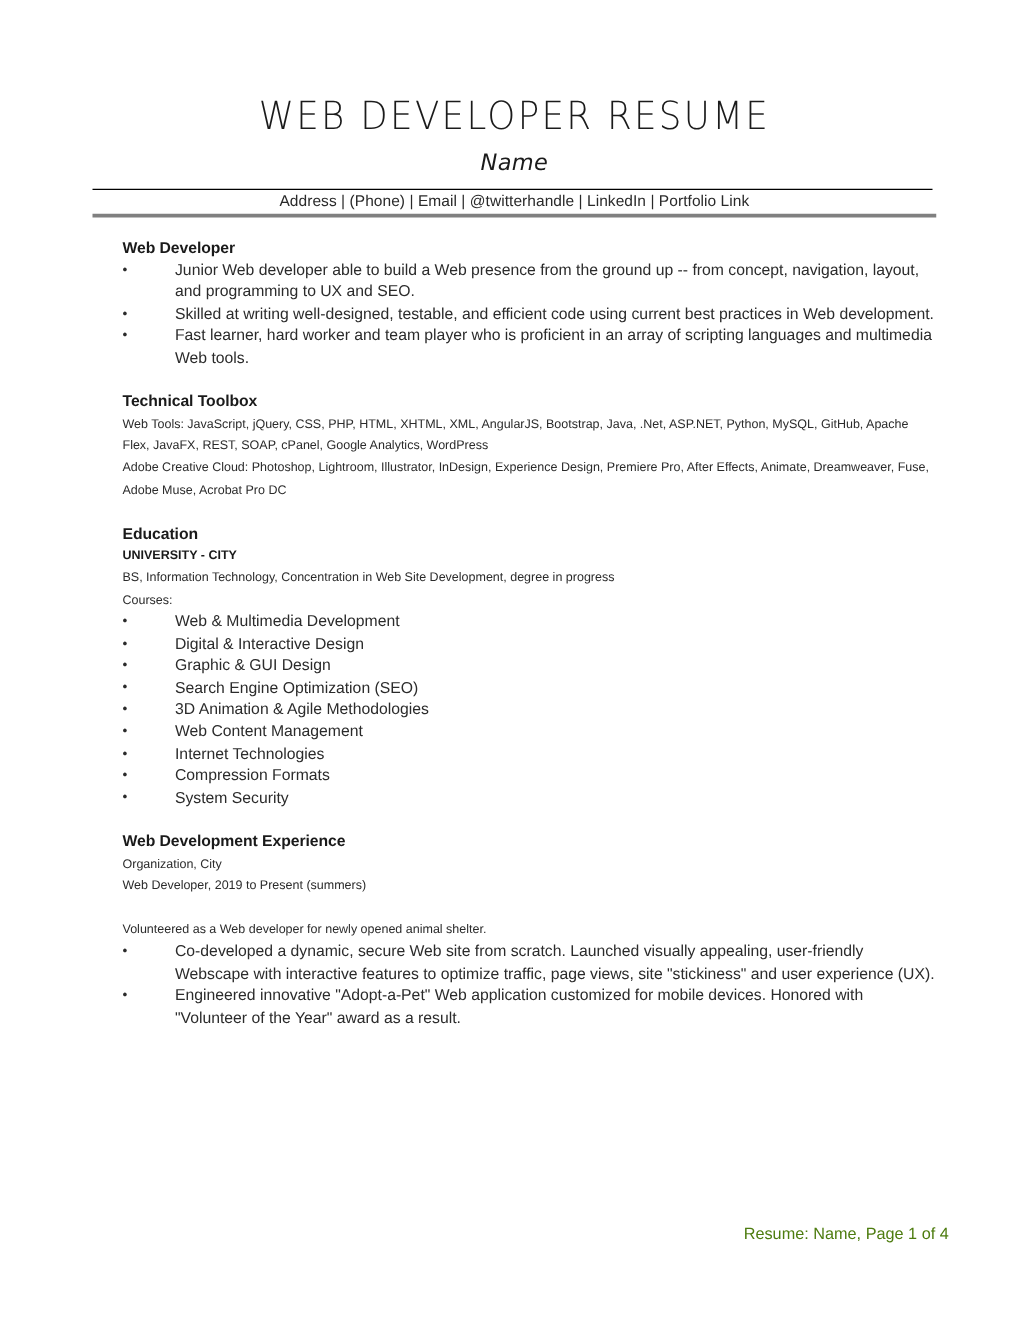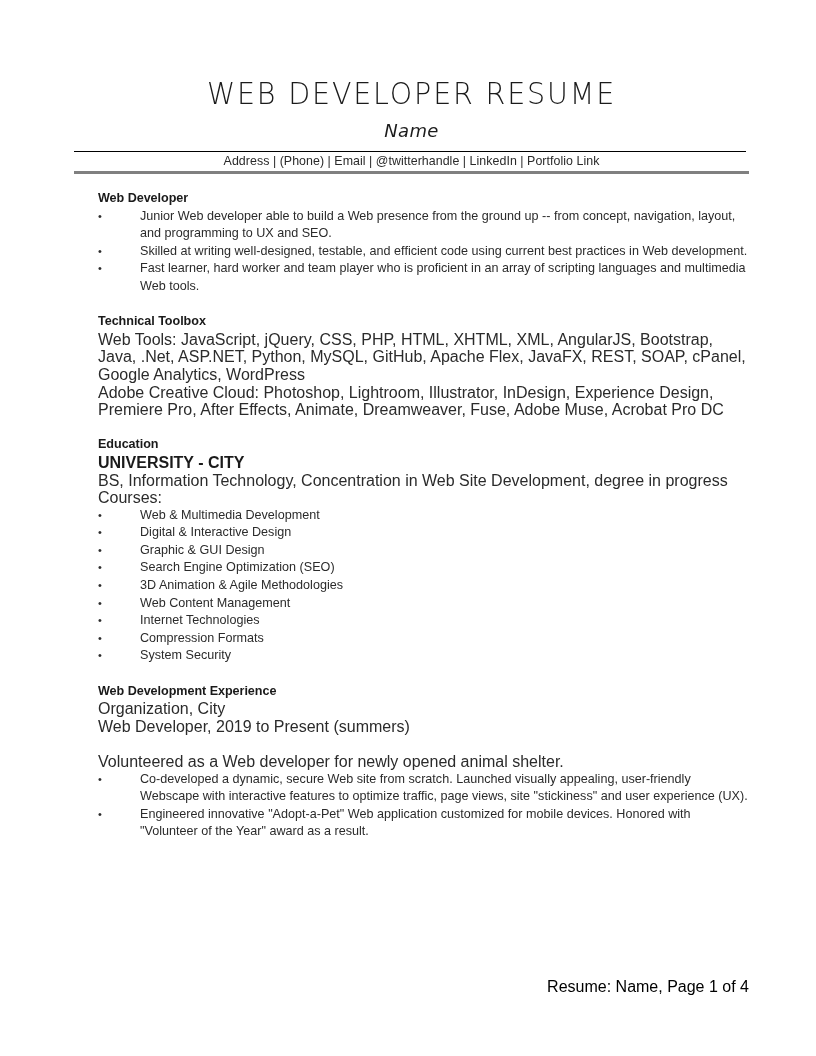--- a/index.html
+++ b/index.html
@@ -84,21 +84,21 @@
     margin-left: 24px;
   }
   .sec-head {
     font-weight: bold;
     font-size: 12.6px;
     line-height: 17.6px;
     color: #1a1a1a;
     letter-spacing: -0.05px;
   }
   .line {
-    font-size: 16px;
+    font-size: 10px;
     line-height: 17.6px;
   }
   .line.bold {
     font-weight: bold;
     color: #1a1a1a;
   }
   .spacer {
     height: 17.6px;
   }
 
@@ -123,27 +123,27 @@
     line-height: 17.6px;
     color: #2b2b2b;
   }
   ul.bullets.wide > li {
     padding-right: 0px;
   }
 
   
   .footer {
     position: absolute;
-    left: 74px;
+    left: 84px;
     top: 978px;
     width: 675px;
     text-align: right;
-    font-size: 16px;
+    font-size: 13px;
     line-height: 17px;
-    color: #000000;
+    color: #4d7c0f;
   }
 </style>
 </head>
 <body>
 
 <div class="page">
   <div class="sheet">
 
     <div>
       <div class="doc-title">WEB DEVELOPER RESUME</div>

